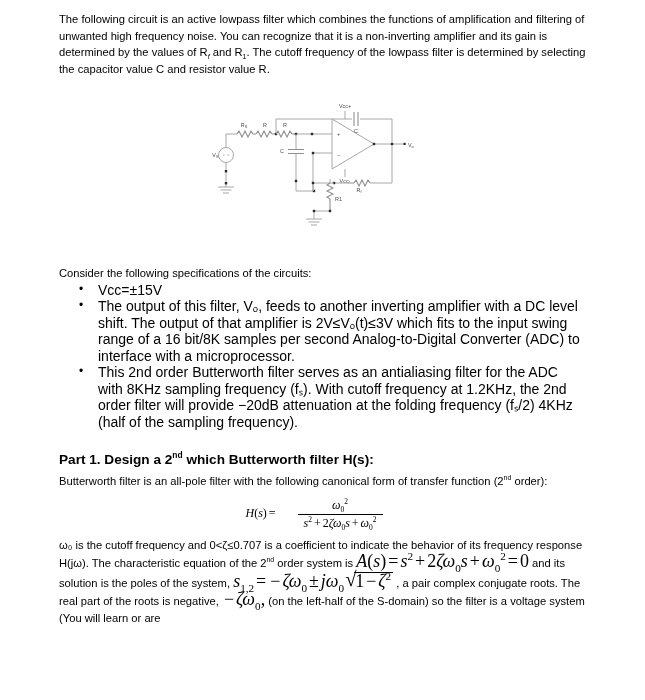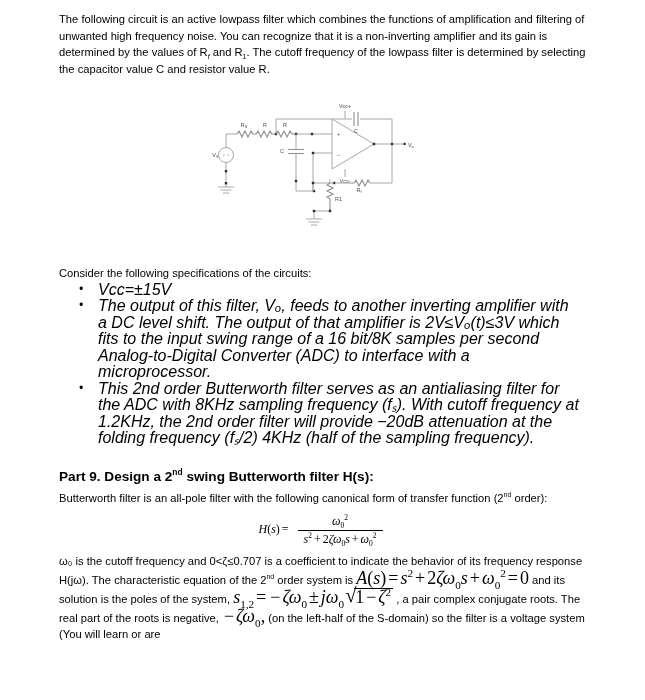--- a/index.html
+++ b/index.html
@@ -47,25 +47,24 @@
     font-size: 11.2px;
     line-height: 16.5px;
   }
   ul.specs {
     margin: 0;
     padding-left: 18px;
     list-style: none;
   }
   ul.specs > li {
     position: relative;
-    font-size: 16px;
+    font-size: 14px;
     line-height: 16.5px;
     padding-left: 21px;
     margin: 0 9px 0 0;
-    font-style: italic;
   }
   ul.specs > li::before {
     content: "\2022";
     position: absolute;
     left: 2px;
     top: -1px;
     font-size: 12px;
   }
   h2.part-title {
     font-size: 13.6px;
@@ -89,21 +88,21 @@
   }
   sup { vertical-align: super; }
   sub { vertical-align: sub; }
   .sub-it { font-style: italic; }
 
   
   .frac {
     display: inline-block;
     vertical-align: middle;
     text-align: center;
-    margin: 0 7px;
+    margin: 0 20px;
   }
   .frac .num {
     display: block;
     padding: 0 6px 1px 6px;
     border-bottom: 1.1px solid #000;
   }
   .frac .den {
     display: block;
     padding: 1px 6px 0 6px;
   }
@@ -236,21 +235,21 @@
     </div>
 
     <p class="para spec-lead">Consider the following specifications of the circuits:</p>
 
     <ul class="specs">
       <li><span>Vcc=±15V</span></li>
       <li><span>The output of this filter, Vₒ, feeds to another inverting amplifier with a DC level shift. The output of that amplifier is 2V≤Vₒ(t)≤3V which fits to the input swing range of a 16 bit/8K samples per second Analog-to-Digital Converter (ADC) to interface with a microprocessor.</span></li>
       <li><span>This 2nd order Butterworth filter serves as an antialiasing filter for the ADC with 8KHz sampling frequency (fₛ). With cutoff frequency at 1.2KHz, the 2nd order filter will provide −20dB attenuation at the folding frequency (fₛ/2) 4KHz (half of the sampling frequency).</span></li>
     </ul>
 
-    <h2 class="part-title"><span>Part 9. Design a 2</span><sup>nd</sup><span> swing Butterworth filter H(s):</span></h2>
+    <h2 class="part-title"><span>Part 1. Design a 2</span><sup>nd</sup><span> which Butterworth filter H(s):</span></h2>
 
     <p class="para"><span>Butterworth filter is an all-pole filter with the following canonical form of transfer function (2</span><sup>nd</sup><span> order):</span></p>
 
     <div class="eq-block">
       <span class="math bigeq">
         <span class="mi">H</span><span class="mn">(</span><span class="mi">s</span><span class="mn">)</span><span class="mo">=</span><span class="frac"><span class="num"><span class="mi">ω</span><sub class="mn">0</sub><sup class="mn">2</sup></span><span class="den"><span class="mi">s</span><sup class="mn">2</sup><span class="mo">+</span><span class="mn">2</span><span class="mi">ζω</span><sub class="mn">0</sub><span class="mi">s</span><span class="mo">+</span><span class="mi">ω</span><sub class="mn">0</sub><sup class="mn">2</sup></span></span>
       </span>
     </div>
 
     <p class="para"><span>ω₀ is the cutoff frequency and 0&lt;ζ≤0.707 is a coefficient to indicate the behavior of its frequency response</span>

